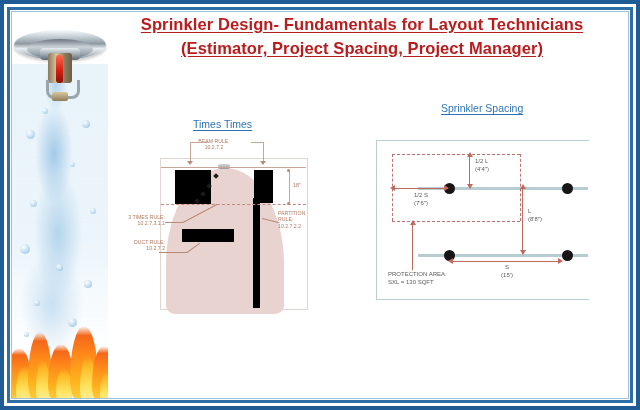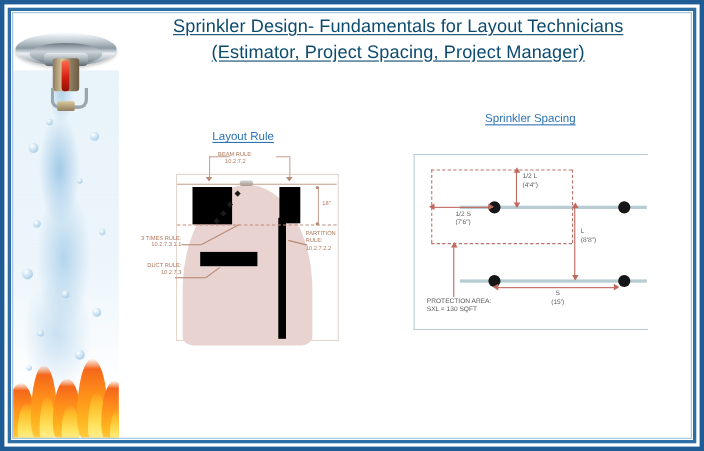--- a/index.html
+++ b/index.html
@@ -53,21 +53,21 @@
   .bulb{position:absolute;left:46px;top:35px;width:7px;height:28px;border-radius:3px;
       background:linear-gradient(180deg,#ff6a4d,#d51f12 55%,#8d1108);}
   .frame-arm{position:absolute;left:36px;top:60px;width:28px;height:16px;
       border-left:3px solid #9aa5ad;border-right:3px solid #9aa5ad;border-bottom:3px solid #9aa5ad;
       border-radius:0 0 8px 8px;}
   .nutt{position:absolute;left:42px;top:72px;width:16px;height:9px;border-radius:2px;
       background:linear-gradient(180deg,#d9c89c,#8e7c5b);}
 
   
   .title-wrap{position:absolute;left:96px;top:12px;width:532px;text-align:center;z-index:20;}
-  .title-line{color:#0c4a6e;font-weight:normal;font-size:16.5px;line-height:24px;
+  .title-line{color:#b91c1c;font-weight:bold;font-size:16.5px;line-height:24px;
       letter-spacing:.1px;text-decoration:underline;text-underline-offset:2px;}
 
   
   .caption{position:absolute;color:#2e74b5;font-size:10.5px;text-decoration:underline;
       text-underline-offset:2px;z-index:20;}
   #cap-left{left:193px;top:118px;}
   #cap-right{left:441px;top:102px;}
 
   
   .diag-left{position:absolute;left:104px;top:136px;width:212px;height:172px;z-index:15;}
@@ -155,21 +155,21 @@
       <div class="frame-arm"></div>
       <div class="nutt"></div>
     </div>
   </div>
 
   <div class="title-wrap">
     <div class="title-line">Sprinkler Design- Fundamentals for Layout Technicians</div>
     <div class="title-line">(Estimator, Project Spacing, Project Manager)</div>
   </div>
 
-  <div class="caption" id="cap-left">Layout Rule</div>
+  <div class="caption" id="cap-left">Times Times</div>
   <div class="caption" id="cap-right">Sprinkler Spacing</div>
 
   <div class="diag-left">
 
     <div class="dl-box"></div>
     <div class="cone"></div>
     <div class="minihead"></div>
 
     <div class="hline" style="left:57px;top:31px;width:145px;"></div>
 

